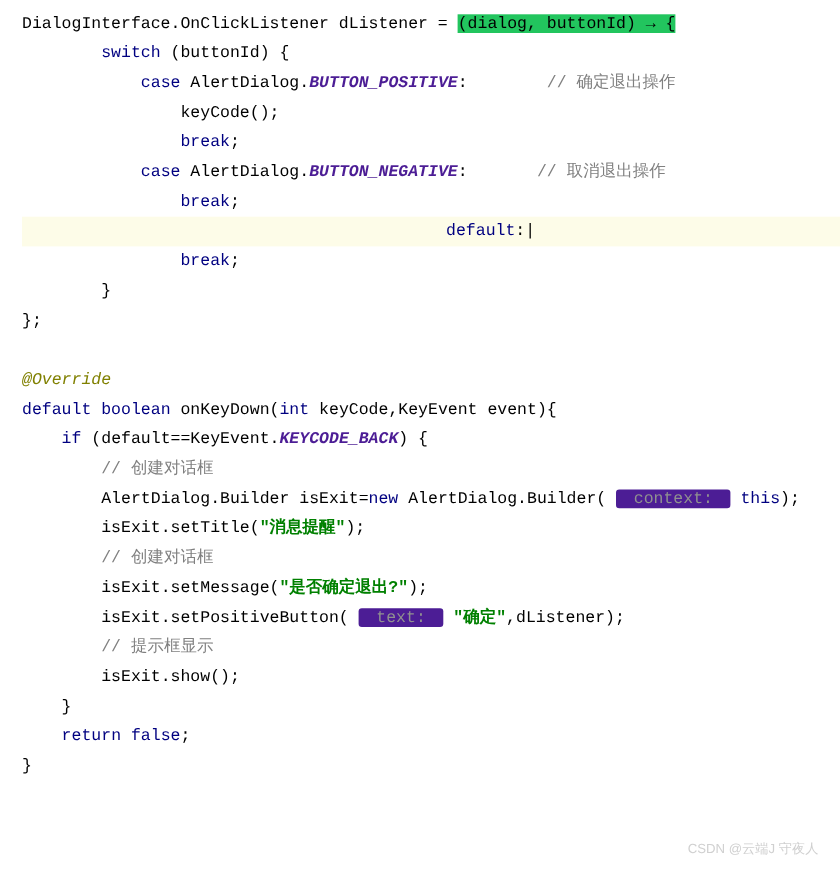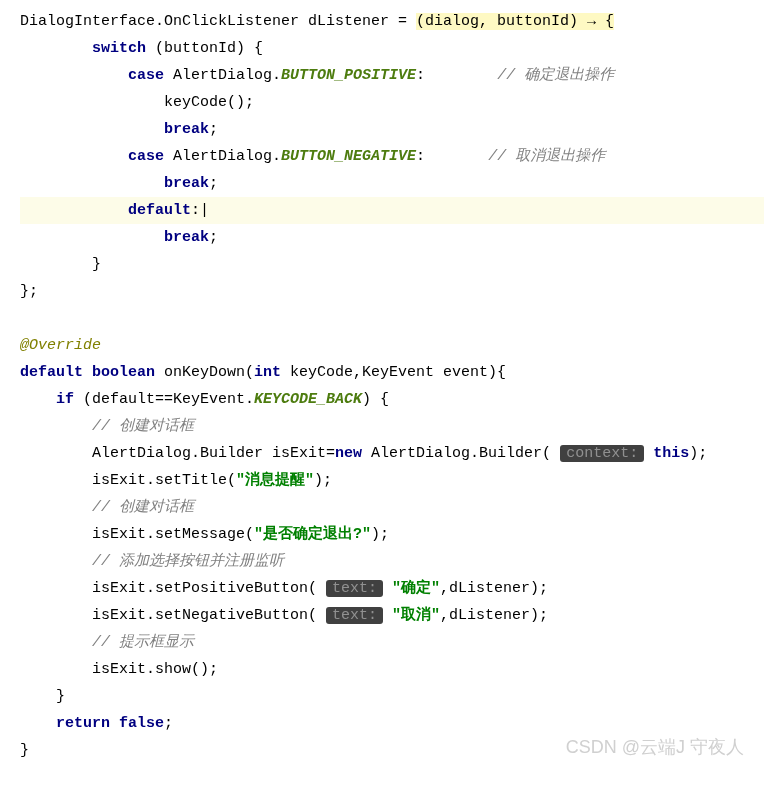--- a/index.html
+++ b/index.html
@@ -12,36 +12,37 @@
       color: #000000;
       width: 764px;
       box-sizing: border-box;
     }
     .line {
       white-space: pre;
       min-height: 1.8em;
     }
     .highlighted {
       background: #fdfce8;
+      text-align: center;
     }
-    .kw { color: #000080; font-weight: bold; }
-    .const { color: #4d7c0f; font-style: italic; font-weight: bold; }
+    .kw { color: #000080; font-weight: normal; }
+    .const { color: #4c1d95; font-style: italic; font-weight: bold; }
     .str { color: #008000; font-weight: bold; }
-    .comment { color: #808080; font-style: italic; }
+    .comment { color: #808080; }
     .annotation { color: #808000; font-style: italic; }
-    .lambda-hl { background: #fef9c3; }
-    .param-hint { background: #404040; color: #909090; font-style: normal; padding: 0 6px; border-radius: 3px; }
+    .lambda-hl { background: #22c55e; }
+    .param-hint { background: #4c1d95; color: #909090; font-style: normal; padding: 0 16px; border-radius: 3px; }
     .cursor { color: #000; }
     .watermark {
       position: fixed;
-      bottom: 28px;
+      bottom: 8px;
       right: 20px;
       color: #d0d0d0;
       font-family: sans-serif;
-      font-size: 18px;
+      font-size: 12px;
     }
   </style>
 </head>
 <body>
 
 <div>
 <div class="line"><span>DialogInterface.OnClickListener dListener = </span><span class="lambda-hl">(dialog, buttonId) → {</span></div>
 <div class="line">        <span class="kw">switch</span><span> (buttonId) {</span></div>
 <div class="line">            <span class="kw">case</span><span> AlertDialog.</span><span class="const">BUTTON_POSITIVE</span><span>:</span>        <span class="comment">// 确定退出操作</span></div>
 <div class="line">                <span>keyCode();</span></div>
@@ -54,23 +55,21 @@
 <div class="line"><span>};</span></div>
 <div class="line"><span></span></div>
 <div class="line"><span class="annotation">@Override</span></div>
 <div class="line"><span class="kw">default</span><span class="kw"> boolean</span><span> onKeyDown</span><span>(</span><span class="kw">int</span><span> keyCode,KeyEvent event){</span></div>
 <div class="line">    <span class="kw">if</span><span> (default==KeyEvent.</span><span class="const">KEYCODE_BACK</span><span>) {</span></div>
 <div class="line">        <span class="comment">// 创建对话框</span></div>
 <div class="line">        <span>AlertDialog.Builder isExit=</span><span class="kw">new</span><span> AlertDialog.Builder( </span><span class="param-hint">context:</span><span class="kw"> this</span><span>);</span></div>
 <div class="line">        <span>isExit.setTitle(</span><span class="str">"消息提醒"</span><span>);</span></div>
 <div class="line">        <span class="comment">// 创建对话框</span></div>
 <div class="line">        <span>isExit.setMessage(</span><span class="str">"是否确定退出?"</span><span>);</span></div>
-<div class="line">        <span class="comment">// 添加选择按钮并注册监听</span></div>
 <div class="line">        <span>isExit.setPositiveButton( </span><span class="param-hint">text:</span><span class="str"> "确定"</span><span>,dListener);</span></div>
-<div class="line">        <span>isExit.setNegativeButton( </span><span class="param-hint">text:</span><span class="str"> "取消"</span><span>,dListener);</span></div>
 <div class="line">        <span class="comment">// 提示框显示</span></div>
 <div class="line">        <span>isExit.show();</span></div>
 <div class="line">    <span>}</span></div>
 <div class="line">    <span class="kw">return</span><span class="kw"> false</span><span>;</span></div>
 <div class="line"><span>}</span></div>
 </div>
 
 <div class="watermark">CSDN @云端J 守夜人</div>
 
 </body></html>

